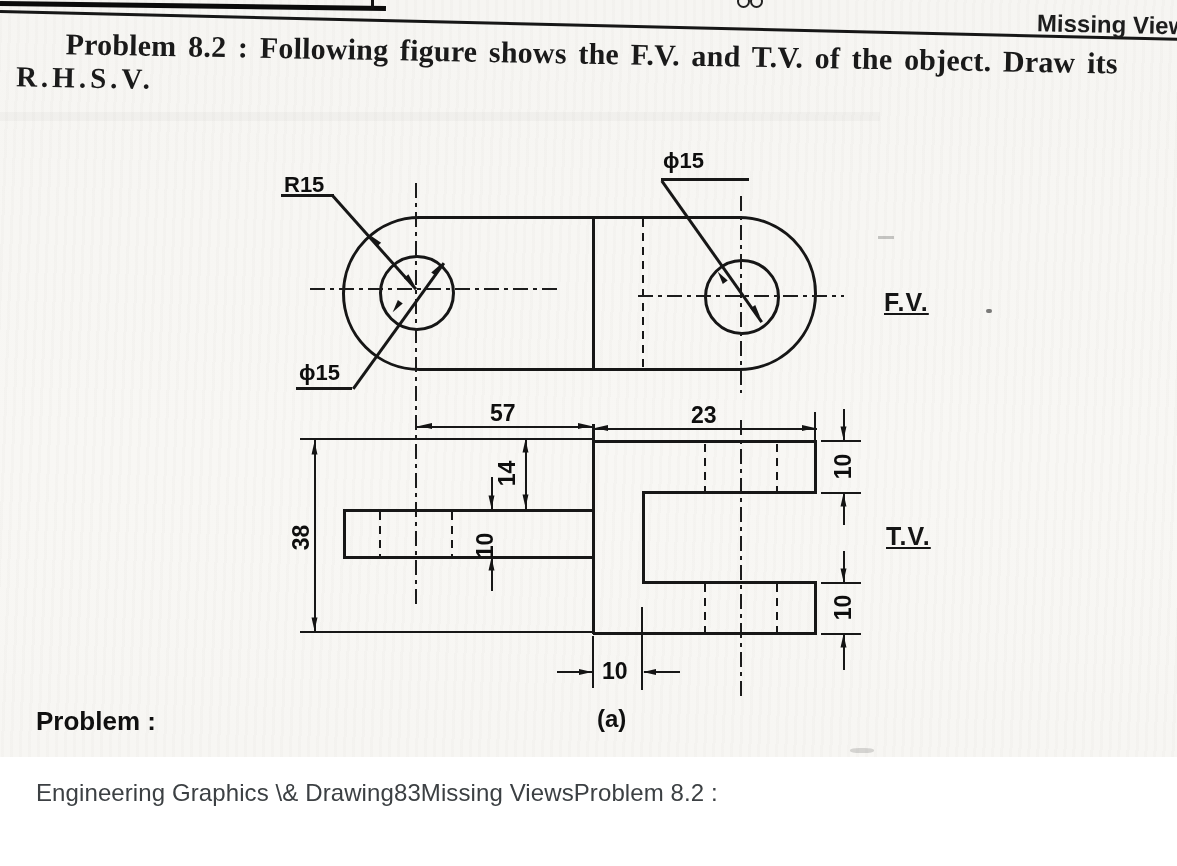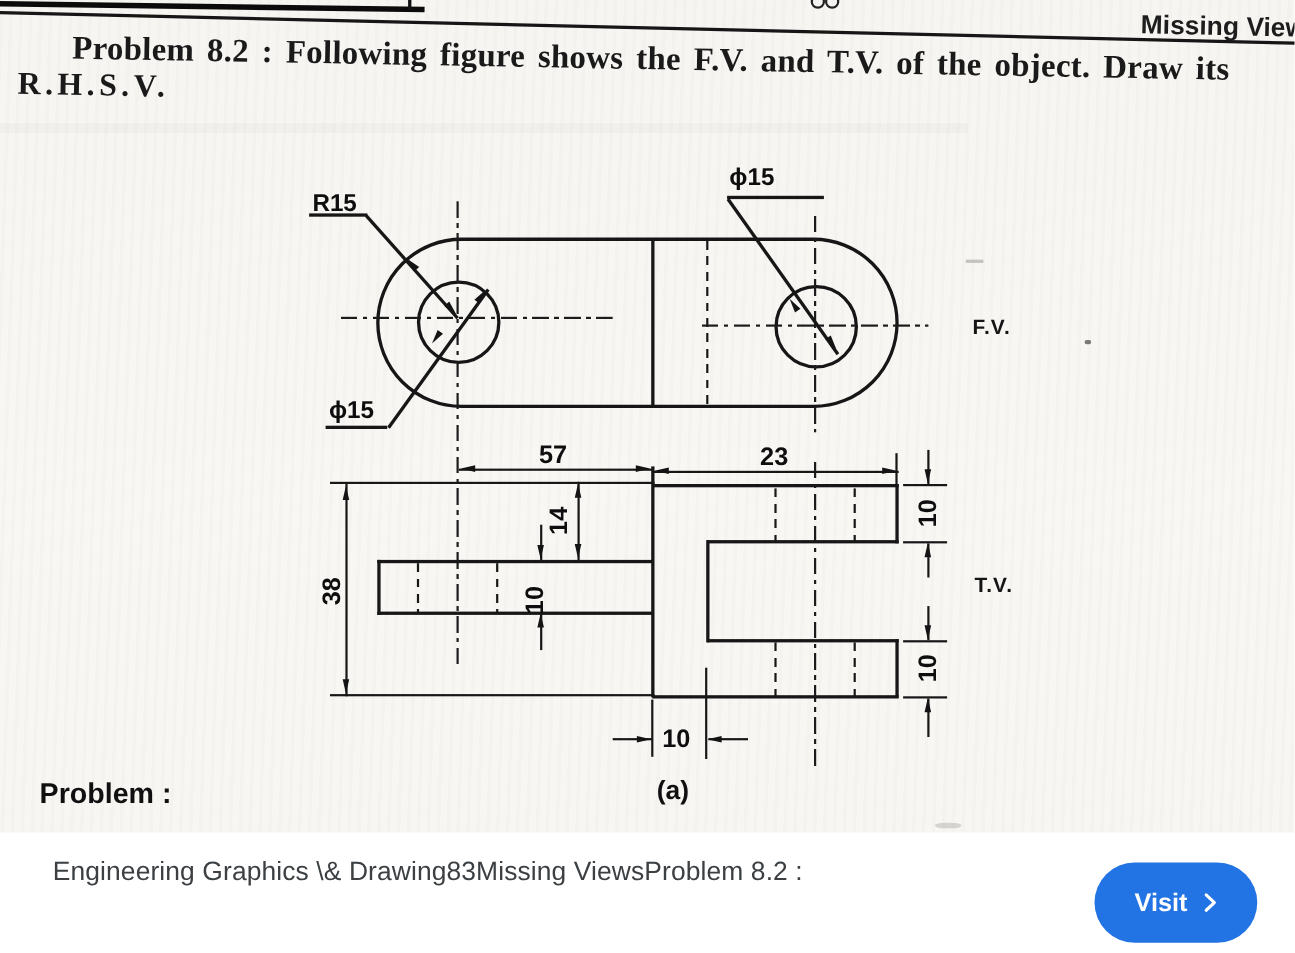--- a/index.html
+++ b/index.html
@@ -15,40 +15,40 @@
   .vd{position:absolute;width:2px;background:repeating-linear-gradient(180deg,#171717 0 8px,rgba(0,0,0,0) 8px 14px);}
   .vcl{position:absolute;width:2px;background:repeating-linear-gradient(180deg,#1c1c1c 0 15px,rgba(0,0,0,0) 15px 20px,#1c1c1c 20px 24px,rgba(0,0,0,0) 24px 29px);}
   .hcl{position:absolute;height:2px;background:repeating-linear-gradient(90deg,#1c1c1c 0 15px,rgba(0,0,0,0) 15px 20px,#1c1c1c 20px 24px,rgba(0,0,0,0) 24px 29px);}
   .arr{position:absolute;width:0;height:0;border-left:13px solid #141414;
        border-top:3.5px solid transparent;border-bottom:3.5px solid transparent;}
   .stadium{position:absolute;border:3px solid #161616;border-radius:82px;}
   .hole{position:absolute;width:70px;height:70px;border:3px solid #161616;border-radius:50%;}
   .dtxt{position:absolute;font-weight:700;font-size:23px;color:#0e0e0e;
         font-family:"Liberation Sans",sans-serif;white-space:nowrap;}
   .vtxt{transform:rotate(-90deg);}
-  .viewlbl{position:absolute;font-weight:600;font-size:19px;color:#151515;letter-spacing:1px;}
+  .viewlbl{position:absolute;font-weight:600;font-size:25px;color:#151515;letter-spacing:1px;text-decoration:underline;}
   #rule-thin{position:absolute;left:0;top:10px;width:1190px;height:3px;background:#161616;
              transform:rotate(1.35deg);transform-origin:0 50%;}
   #rule-thick{position:absolute;left:0;top:1px;width:386px;height:5px;background:#0b0b0b;
               transform:rotate(0.75deg);transform-origin:0 50%;}
   #page-tick{position:absolute;left:371px;top:0;width:3px;height:9px;background:#111;}
   .remnant{position:absolute;top:-5px;width:9px;height:9px;border:2px solid #222;border-radius:50%;}
   #missing-views{position:absolute;left:1037px;top:11px;font-family:"Liberation Sans",sans-serif;
                  font-weight:600;font-size:24px;color:#1d1d1d;transform:rotate(1.2deg);white-space:nowrap;}
   #problem-block{position:absolute;left:0;top:26px;width:1250px;transform:rotate(1.05deg);
                  transform-origin:0 0;font-family:"Liberation Serif",serif;color:#1a1a1a;}
   #problem-line1{padding-left:66px;font-size:30px;font-weight:700;letter-spacing:0.2px;
                  word-spacing:4px;white-space:nowrap;}
   #problem-line2{margin-left:17px;margin-top:0px;font-size:29px;font-weight:700;letter-spacing:4px;}
   #solution-label{position:absolute;left:36px;top:706px;font-weight:700;font-size:26px;color:#101010;}
   #fig-label{position:absolute;left:597px;top:705px;font-weight:700;font-size:24px;color:#101010;}
   .artifact{position:absolute;}
   
   #result-area{position:absolute;left:0;top:757px;width:1177px;height:109px;background:#ffffff;}
-  #caption{position:absolute;left:48px;top:18px;font-size:24px;line-height:35px;
+  #caption{position:absolute;left:36px;top:18px;font-size:24px;line-height:35px;
            color:#3c4043;letter-spacing:0.1px;}
   #visit-btn{position:absolute;left:995px;top:27px;width:148px;height:73px;border-radius:37px;
              background:#2273e3;border:none;display:flex;align-items:center;justify-content:center;
              cursor:pointer;}
   #visit-btn span{color:#fff;font-size:23px;font-weight:600;font-family:"Liberation Sans",sans-serif;}
   #visit-btn svg{margin-left:13px;}
 </style>
 </head>
 <body>
 
@@ -179,21 +179,15 @@
     <div class="artifact" style="left:986px;top:309px;width:6px;height:4px;background:rgba(20,20,20,.55);border-radius:2px;"></div>
     <div class="artifact" style="left:878px;top:236px;width:16px;height:3px;background:rgba(20,20,20,.22);"></div>
     <div class="artifact" style="left:850px;top:748px;width:24px;height:5px;background:rgba(20,20,20,.15);border-radius:40%;"></div>
     <div class="artifact" style="left:0px;top:112px;width:880px;height:9px;background:rgba(60,55,50,.03);"></div>
   </div>
 
   <div id="result-area">
     <div id="caption">
       <div>Engineering Graphics \&amp; Drawing83Missing ViewsProblem 8.2 :</div>
     </div>
-    <button id="visit-btn">
-      <span>Visit</span>
-      <svg width="14" height="19" viewBox="0 0 14 19">
-        <polyline points="3.5,2.5 11,9.5 3.5,16.5" fill="none" stroke="#ffffff" stroke-width="2.8" stroke-linecap="round" stroke-linejoin="round"></polyline>
-      </svg>
-    </button>
   </div>
 
 </div>
 
 </body></html>

